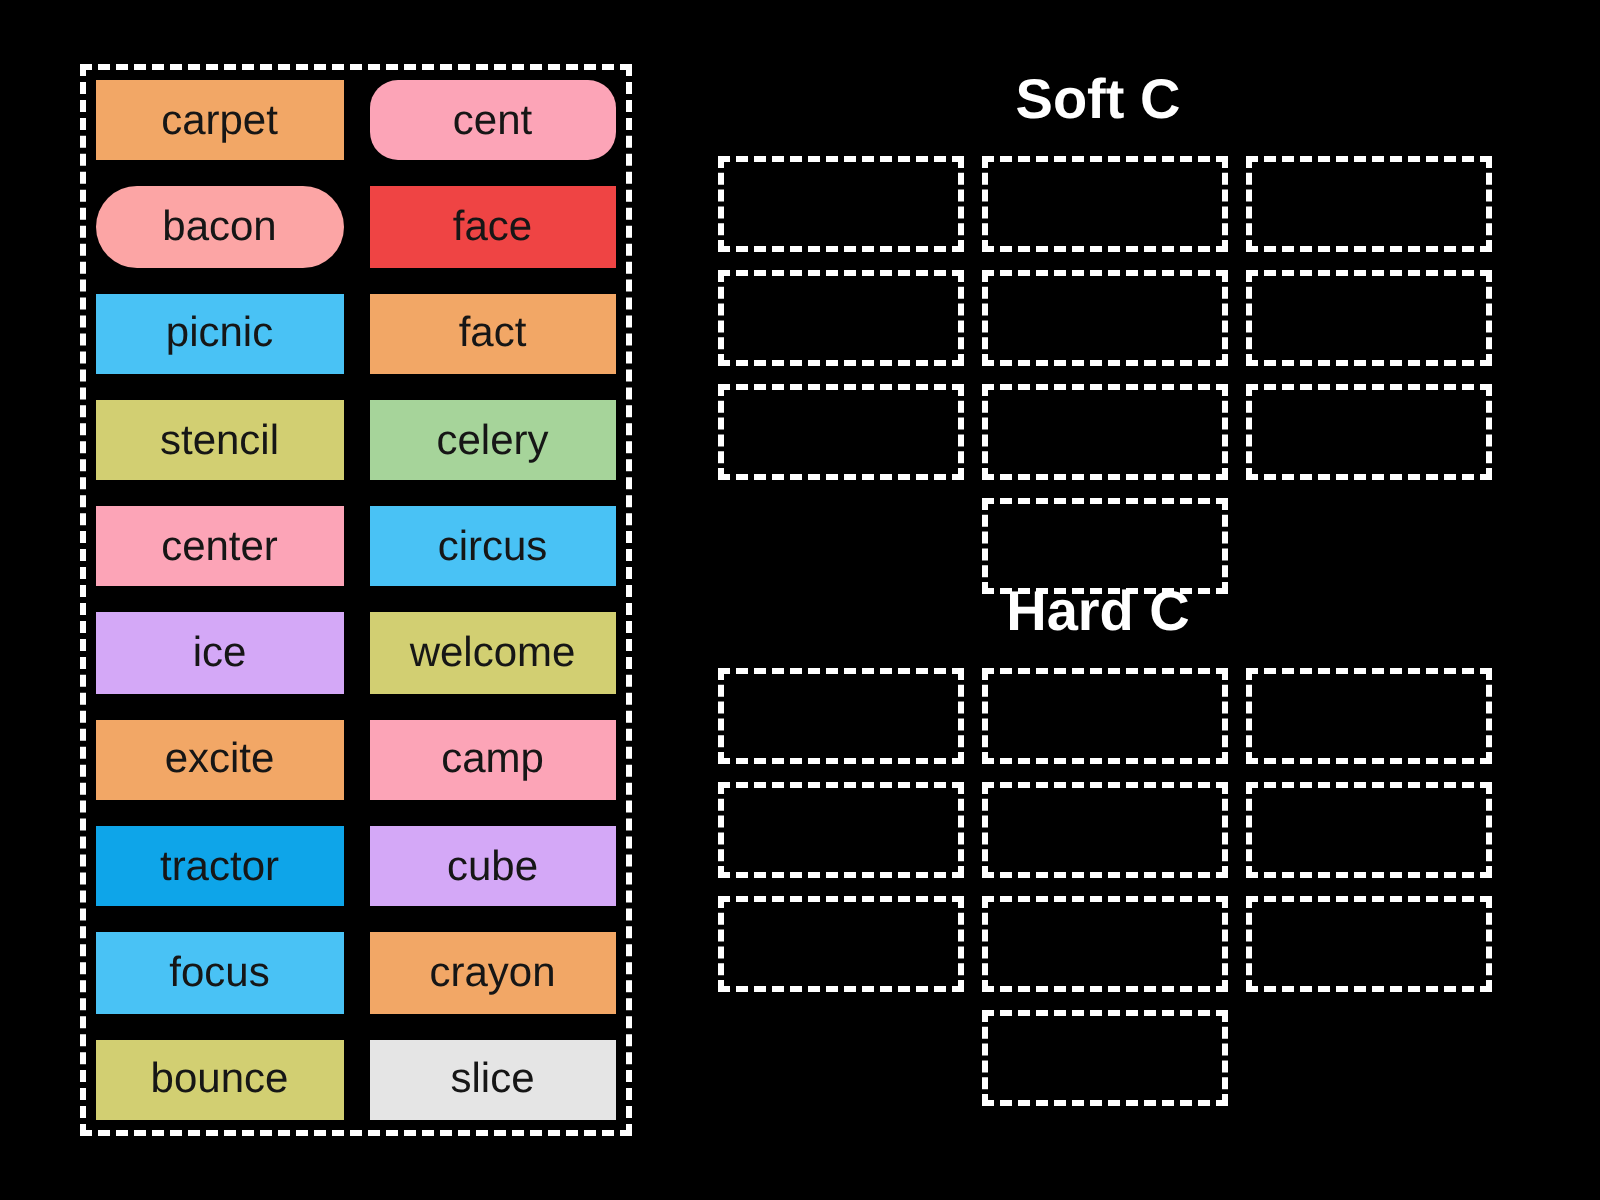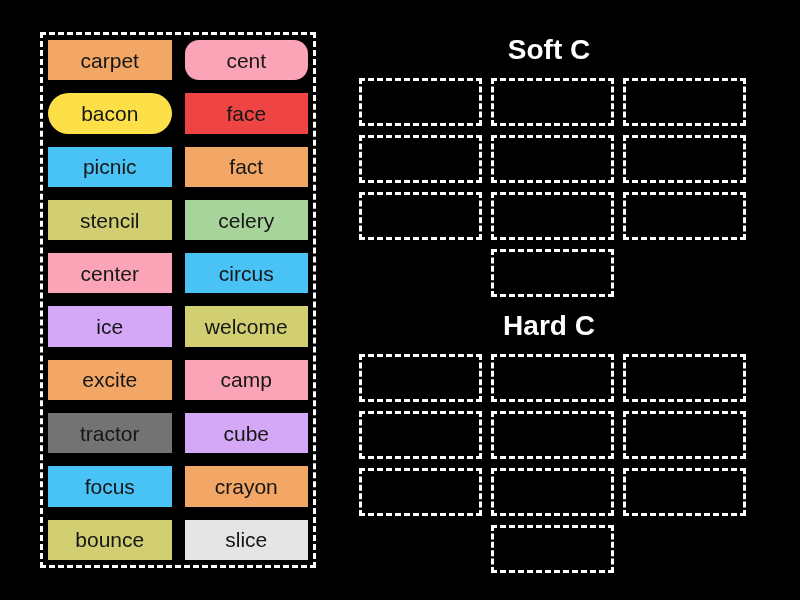--- a/index.html
+++ b/index.html
@@ -49,21 +49,21 @@
     white-space: nowrap;
   }
 
   
   .category {
     position: absolute;
     left: 352px;
     width: 400px;
   }
   #category-soft  { top: 36px; }
-  #category-hard  { top: 312px; text-decoration: underline; }
+  #category-hard  { top: 292px; text-decoration: underline; }
 
   .category-title {
     text-align: center;
     color: #ffffff;
     font-size: 28px;
     font-weight: bold;
     font-family: "Liberation Sans", sans-serif;
     line-height: 1;
     padding-bottom: 5px;
     margin: 0;
@@ -89,33 +89,33 @@
   
   .dropzone.centered { grid-column: 2; }
 </style>
 </head>
 <body>
 
 <div id="word-bank">
   <div id="word-bank-grid">
       <div class="word-tile" style="background: rgb(242, 167, 102);">carpet</div>
       <div class="word-tile" style="background: rgb(252, 164, 183); border-radius: 14px;">cent</div>
-      <div class="word-tile" style="background: #fde047; border-radius: 22px;">bacon</div>
+      <div class="word-tile" style="background: #fca5a5; border-radius: 22px;">bacon</div>
       <div class="word-tile" style="background: #ef4444;">face</div>
       <div class="word-tile" style="background: rgb(73, 194, 245);">picnic</div>
       <div class="word-tile" style="background: rgb(242, 167, 102);">fact</div>
       <div class="word-tile" style="background: rgb(210, 207, 114);">stencil</div>
       <div class="word-tile" style="background: rgb(166, 212, 154);">celery</div>
       <div class="word-tile" style="background: rgb(252, 164, 183);">center</div>
       <div class="word-tile" style="background: rgb(73, 194, 245);">circus</div>
       <div class="word-tile" style="background: rgb(212, 168, 247);">ice</div>
       <div class="word-tile" style="background: rgb(210, 207, 114);">welcome</div>
       <div class="word-tile" style="background: rgb(242, 167, 102);">excite</div>
       <div class="word-tile" style="background: rgb(252, 164, 183);">camp</div>
-      <div class="word-tile" style="background: #737373;">tractor</div>
+      <div class="word-tile" style="background: #0ea5e9;">tractor</div>
       <div class="word-tile" style="background: rgb(212, 168, 247);">cube</div>
       <div class="word-tile" style="background: rgb(73, 194, 245);">focus</div>
       <div class="word-tile" style="background: rgb(242, 167, 102);">crayon</div>
       <div class="word-tile" style="background: rgb(210, 207, 114);">bounce</div>
       <div class="word-tile" style="background: #e5e5e5;">slice</div>
     </div>
 </div>
 
 <div class="category" id="category-soft">
   <div class="category-title">Soft C</div>

